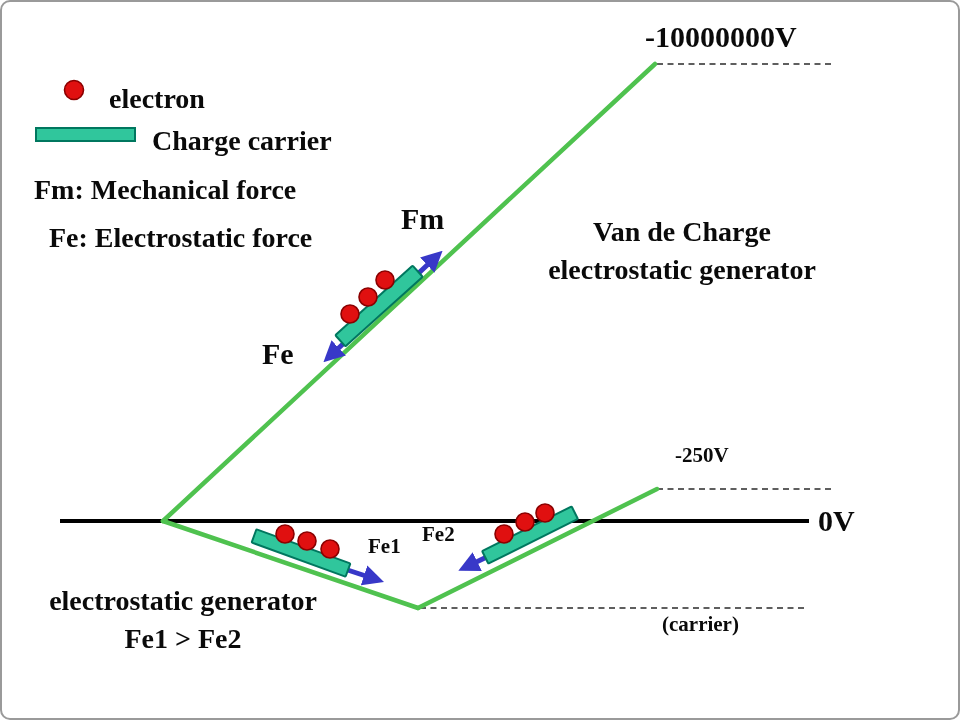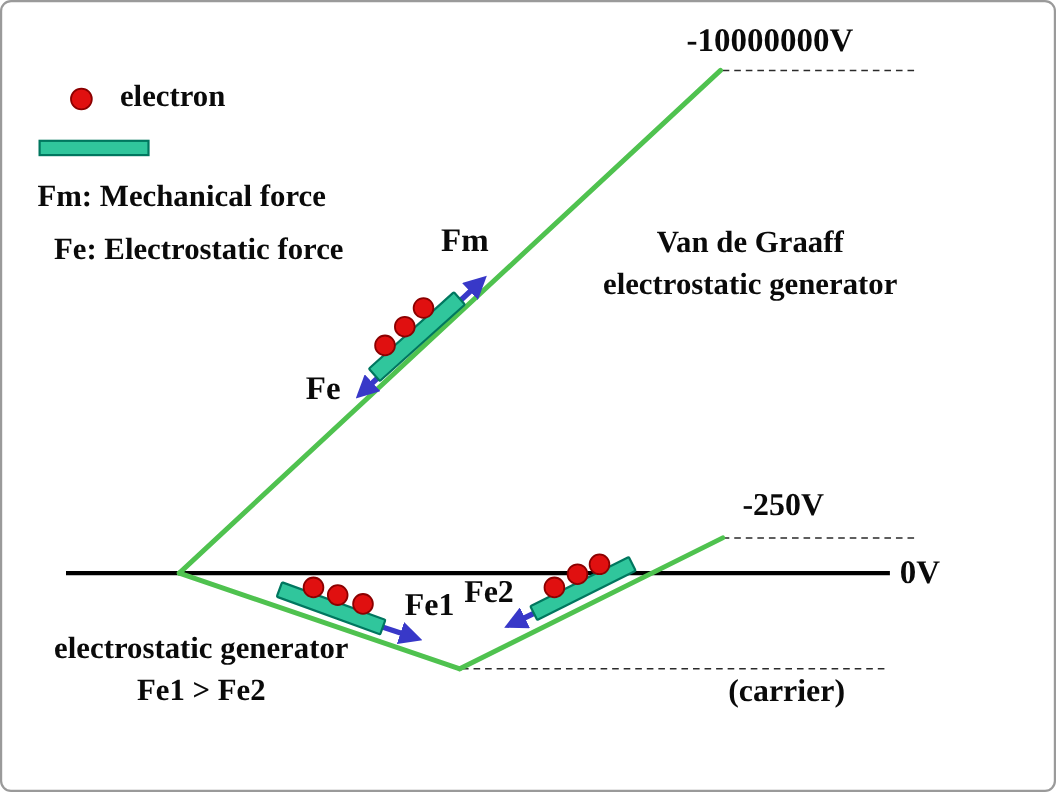--- a/index.html
+++ b/index.html
@@ -15,22 +15,22 @@
     color: #0a0a0a;
   }
   .layer { position: absolute; left: 0; top: 0; width: 960px; height: 720px; }
   .t {
     position: absolute;
     font-weight: bold;
     white-space: nowrap;
     line-height: 1.15;
     letter-spacing: 0px;
   }
-  .f28 { font-size: 28px; }
-  .f29 { font-size: 29px; }
+  .f28 { font-size: 28px; margin-top: 11px; }
+  .f29 { font-size: 21px; }
   .f30 { font-size: 30px; }
   .caption-block { text-align: center; line-height: 38px; }
   .greenline { fill: none; stroke-width: 4.5; stroke-linecap: round; }
   .baseline  { stroke: #000000; stroke-width: 4; }
   .dash      { stroke: #2a2a2a; stroke-width: 1.4; stroke-dasharray: 6 4.5; }
   .arrow     { fill: none; stroke-width: 5; }
   .carrier   { stroke-width: 2; }
   .edot      { stroke-width: 1.6; }
 </style>
 </head>
@@ -73,35 +73,36 @@
 
     <circle class="edot" cx="502" cy="532" r="9" fill="#e01010" stroke="#8b0000"></circle>
     <circle class="edot" cx="523" cy="520" r="9" fill="#e01010" stroke="#8b0000"></circle>
     <circle class="edot" cx="543" cy="511" r="9" fill="#e01010" stroke="#8b0000"></circle>
 
     <circle class="edot" cx="72" cy="88" r="9.5" fill="#e01010" stroke="#8b0000"></circle>
     <rect class="carrier" x="34" y="126" width="99" height="13" fill="#30c69c" stroke="#00775f"></rect>
   </svg>
 
   <div class="t f28" style="left:107px; top:70px;">electron</div>
+  <div class="t f28" style="left:150px; top:112px;">Charge carrier</div>
   <div class="t f28" style="left:32px;  top:161px;">Fm: Mechanical force</div>
   <div class="t f28" style="left:47px;  top:209px;text-align:right;">Fe: Electrostatic force</div>
 
-  <div class="t f30" style="left:622px; top:18px;">-10000000V</div>
+  <div class="t f30" style="left:643px; top:18px;">-10000000V</div>
   <div class="t f29" style="left:673px; top:441px;">-250V</div>
   <div class="t f30" style="left:816px; top:502px;">0V</div>
   <div class="t f29" style="left:660px; top:610px;">(carrier)</div>
 
   <div class="t f30" style="left:399px; top:200px;text-align:right;">Fm</div>
-  <div class="t f30" style="left:276px; top:335px;text-align:right;">Fe</div>
+  <div class="t f30" style="left:260px; top:335px;text-align:right;">Fe</div>
   <div class="t f29" style="left:366px; top:532px;">Fe1</div>
   <div class="t f29" style="left:420px; top:520px;">Fe2</div>
 
   <div class="t f28 caption-block" style="left:520px; top:200px; width:320px;">
-    <div>Van de Graaff</div>
+    <div>Van de Charge</div>
     <div>electrostatic generator</div>
   </div>
 
   <div class="t f28 caption-block" style="left:21px; top:569px; width:320px;">
     <div>electrostatic generator</div>
     <div>Fe1 &gt; Fe2</div>
   </div>
 
 </div>
 

